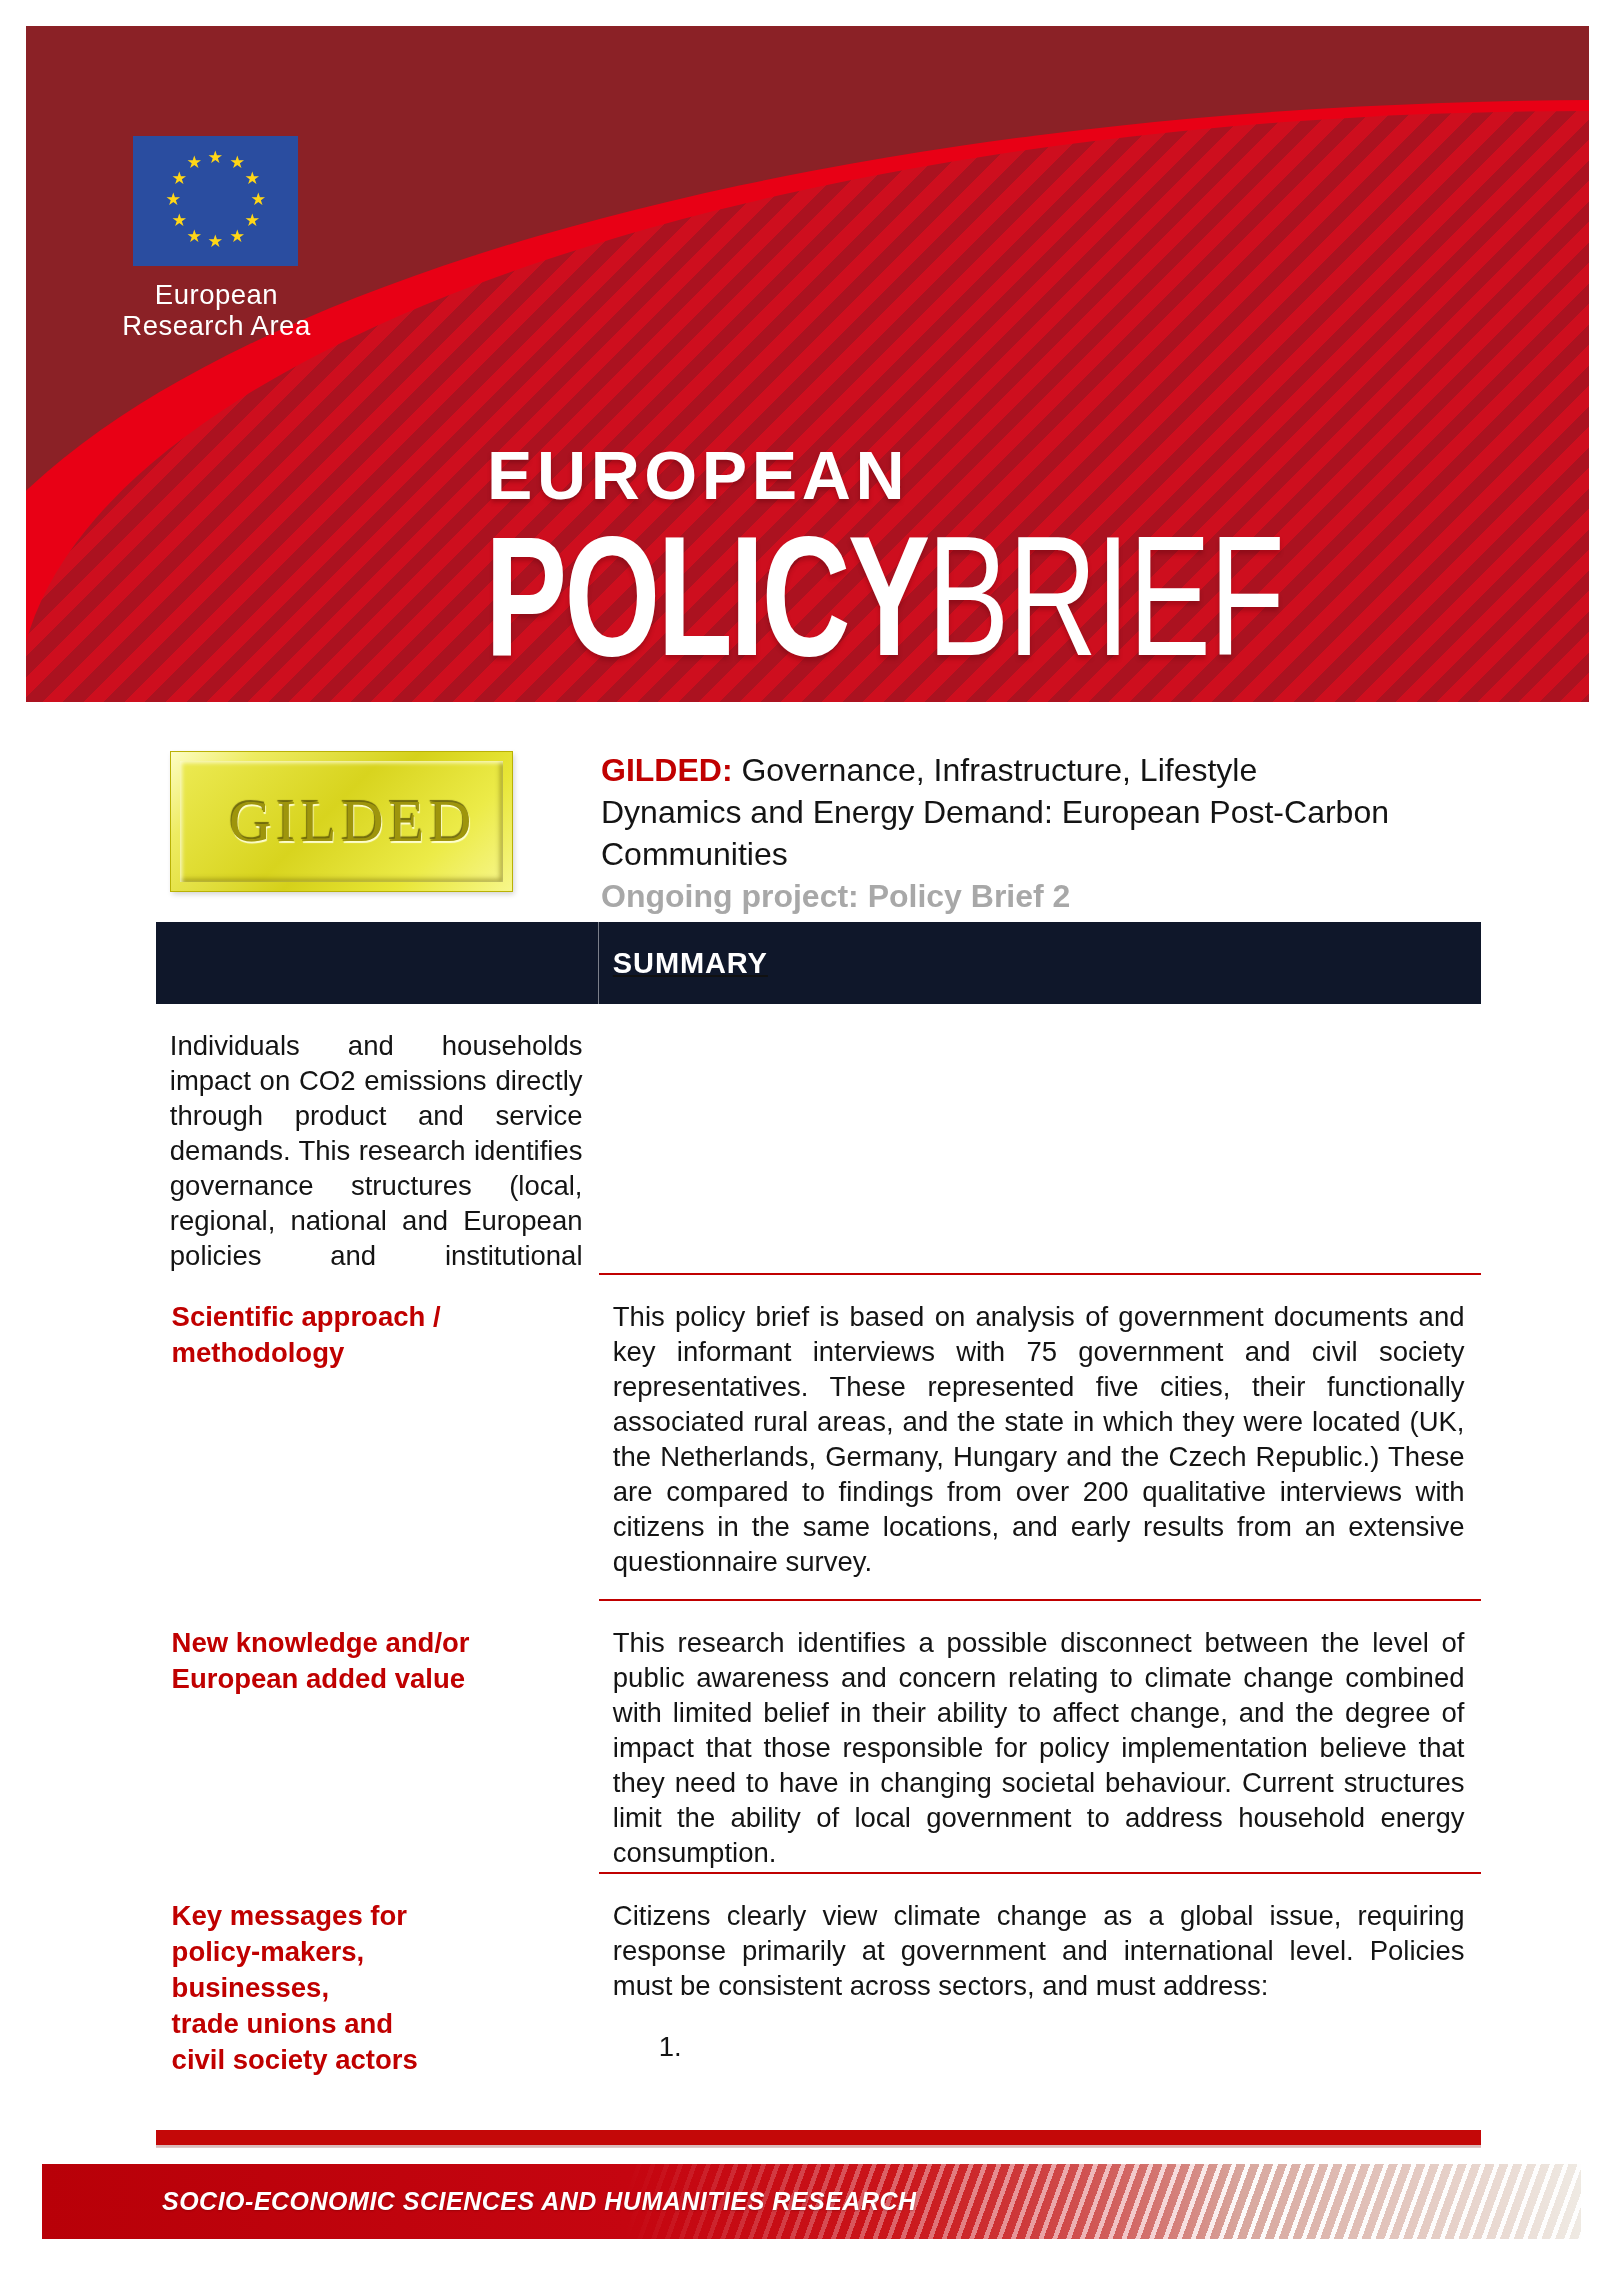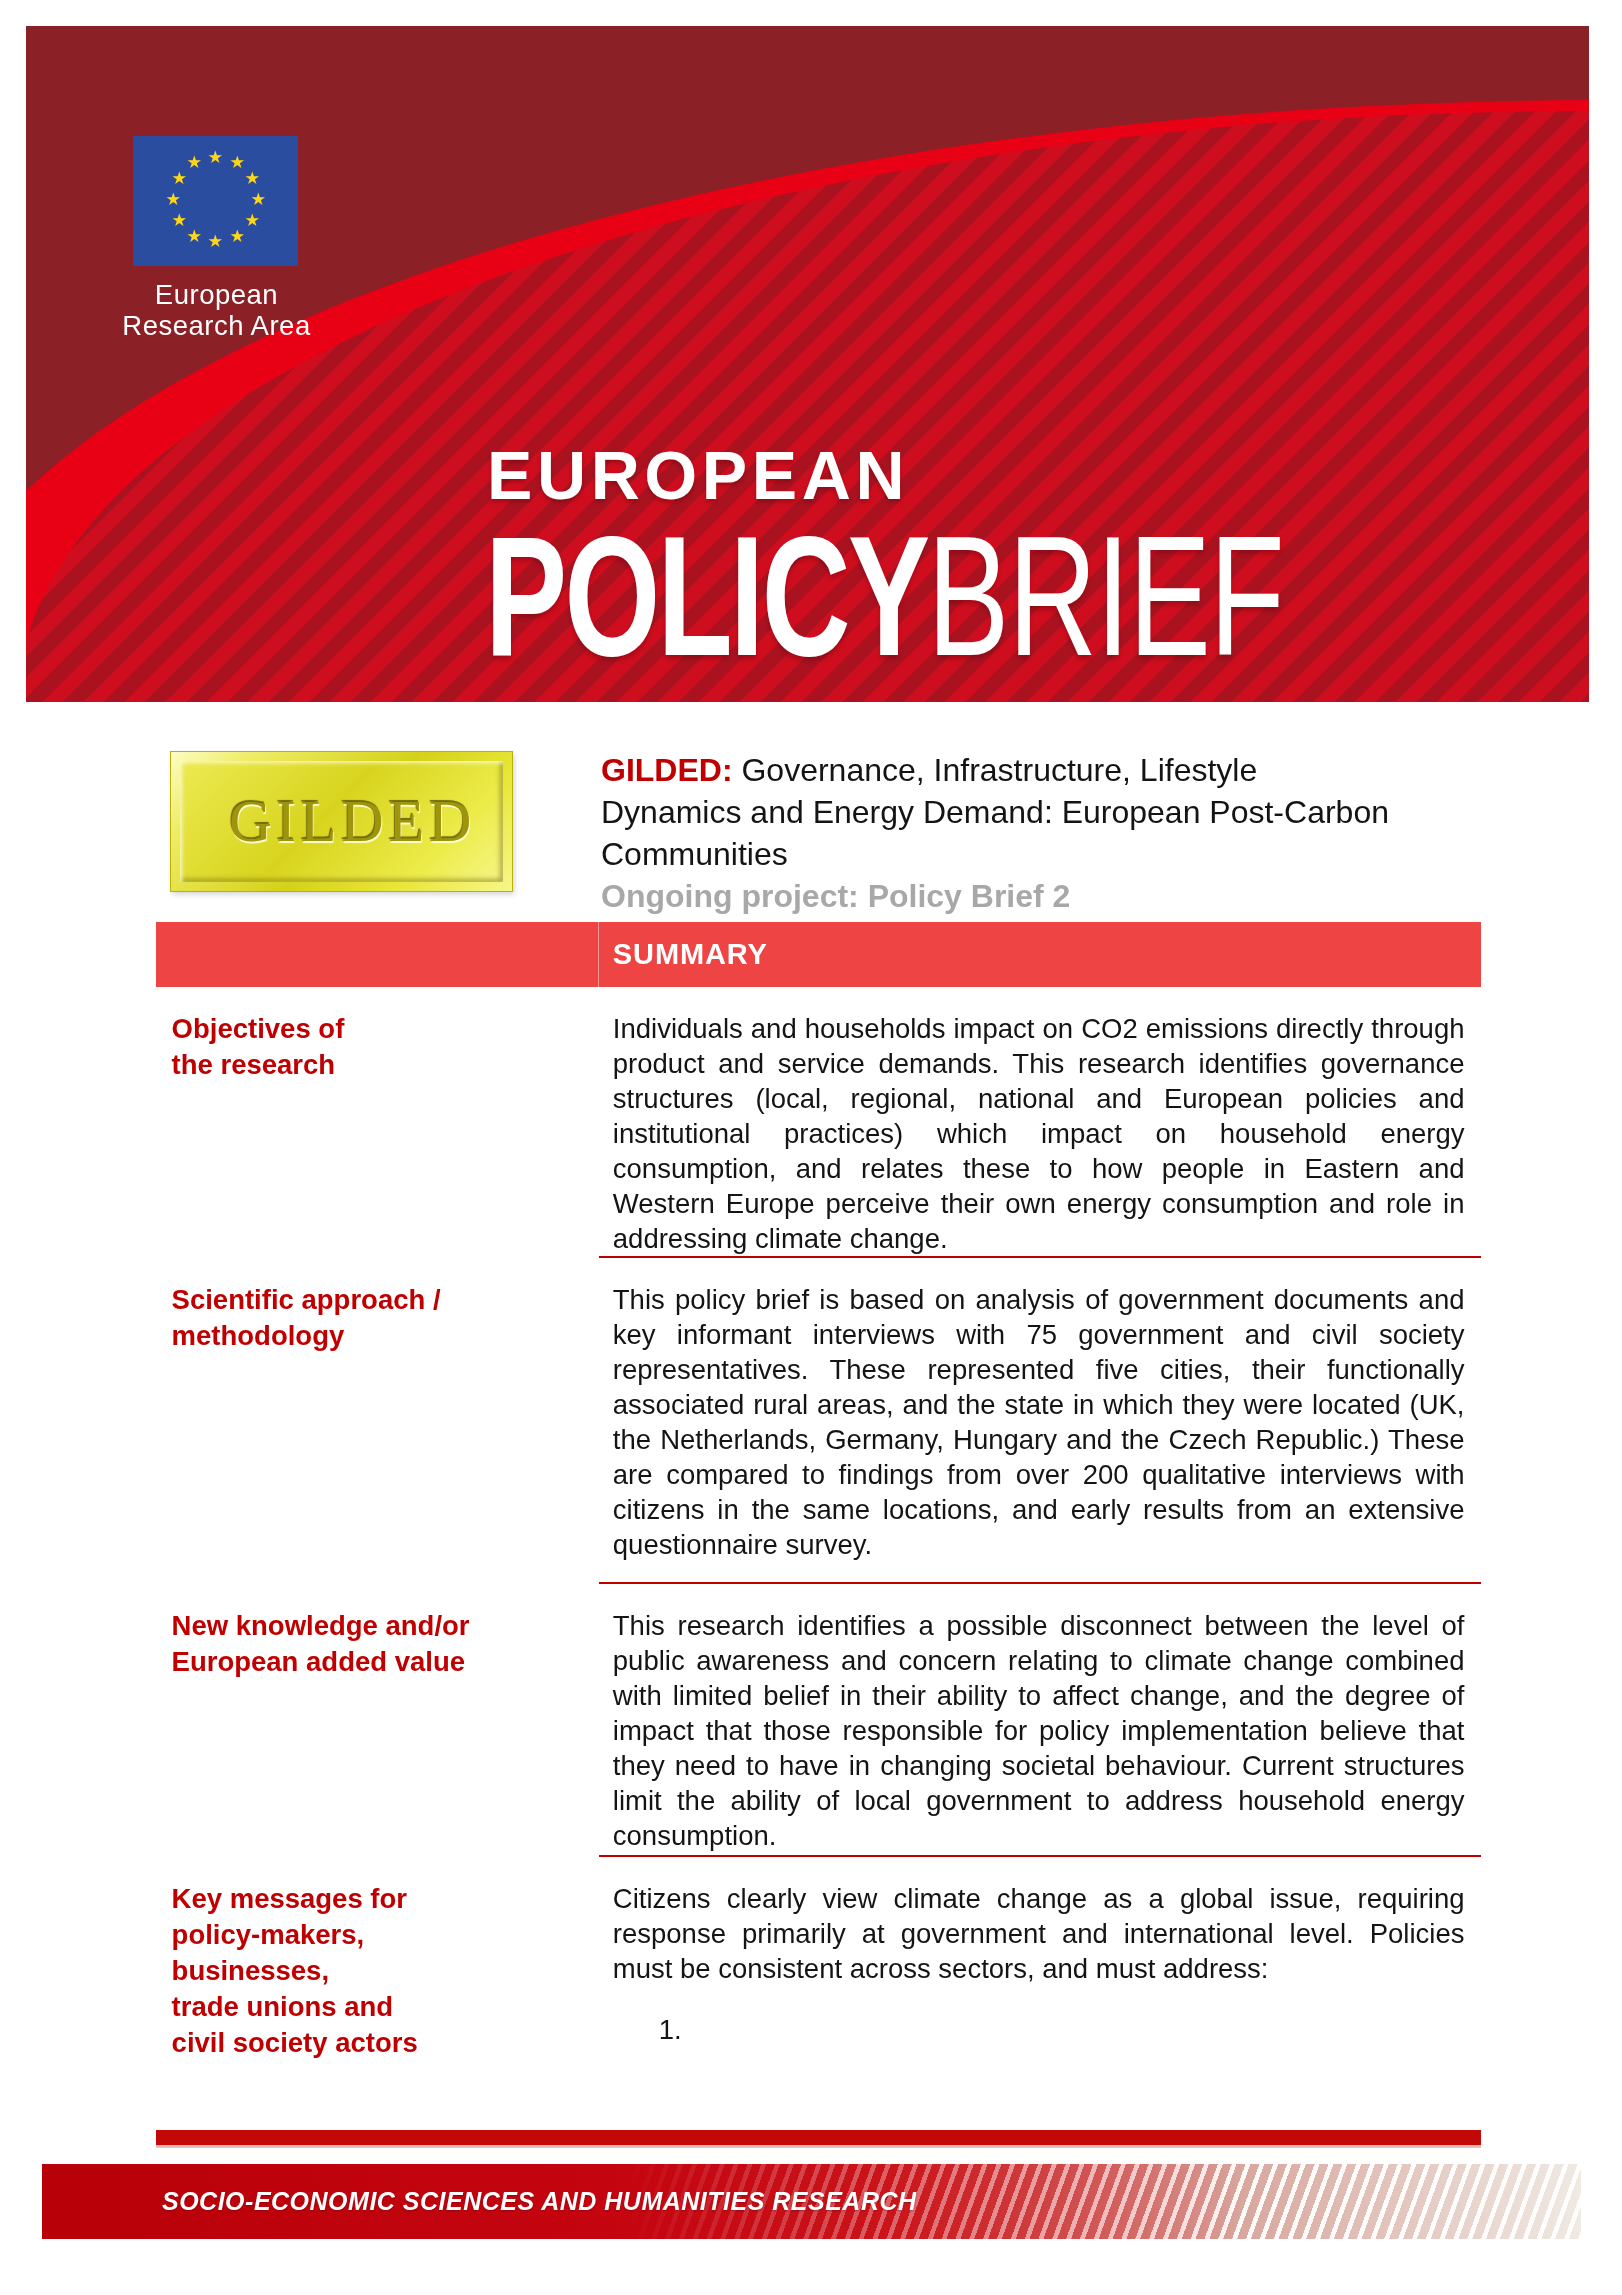--- a/index.html
+++ b/index.html
@@ -70,21 +70,21 @@
   .title-block {
     position:absolute; left:601px; top:749px; width:868px;
     font-size:32px; line-height:42px; color:#141414;
   }
   .title-acronym { color:#C00000; font-weight:bold;margin-top:28px; }
   .title-status  { color:#A8A8A8; font-weight:bold; }
 
   
   .brief-table { position:absolute; left:156px; top:922px; width:1325px; }
   .summary-bar {
-    height:65px; background:#ef4444; display:flex; align-items:center;
+    height:82px; background:#0f172a; display:flex; align-items:center;text-decoration:underline;
   }
   .summary-spacer { width:443px; height:100%; border-right:1.8px solid rgba(255,255,255,0.45); }
   .summary-title {
     color:#ffffff; font-weight:bold; font-size:29px; letter-spacing:0.9px;
     padding-left:13.8px;
   }
   .row { position:relative; display:grid; grid-template-columns:443px 1fr; overflow:hidden; }
   .row-objectives { height:271px; }
   .row-method     { height:326px; }
   .row-knowledge  { height:273px; }
@@ -173,22 +173,20 @@
 </div>
 
 <div class="brief-table">
 
   <div class="summary-bar">
     <div class="summary-spacer"></div>
     <div class="summary-title">SUMMARY</div>
   </div>
 
   <div class="row row-objectives">
-    <div class="cell-label">Objectives of
-the research</div>
     <div class="cell-body">Individuals and households impact on CO2 emissions directly through product and service demands.  This research identifies governance structures (local, regional, national and European policies and institutional practices) which impact on household energy consumption, and relates these to how people in Eastern and Western Europe perceive their own energy consumption and role in addressing climate change.</div>
     <div class="rule"></div>
   </div>
 
   <div class="row row-method">
     <div class="cell-label">Scientific approach /
 methodology</div>
     <div class="cell-body">This policy brief is based on analysis of government documents and key informant interviews with 75 government and civil society representatives. These represented five cities, their functionally associated rural areas, and the state in which they were located (UK, the Netherlands, Germany, Hungary and the Czech Republic.)  These are compared to findings from over 200 qualitative interviews with citizens in the same locations, and early results from an extensive questionnaire survey.</div>
     <div class="rule"></div>
   </div>

